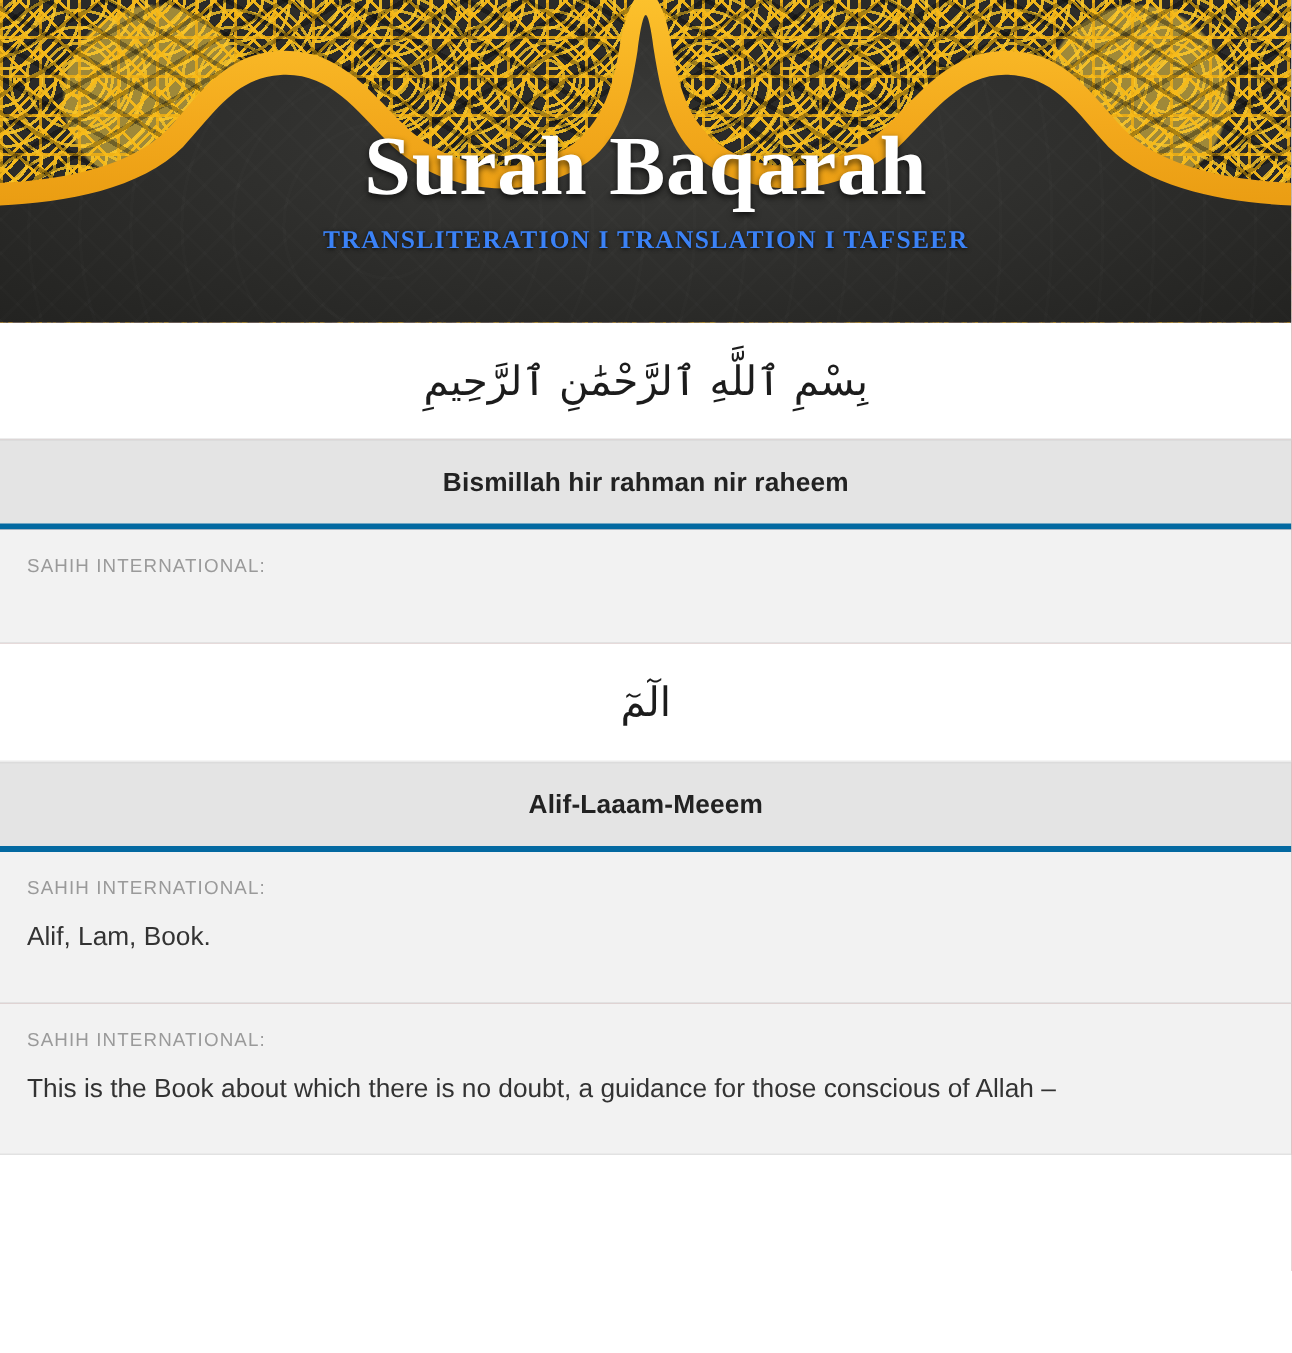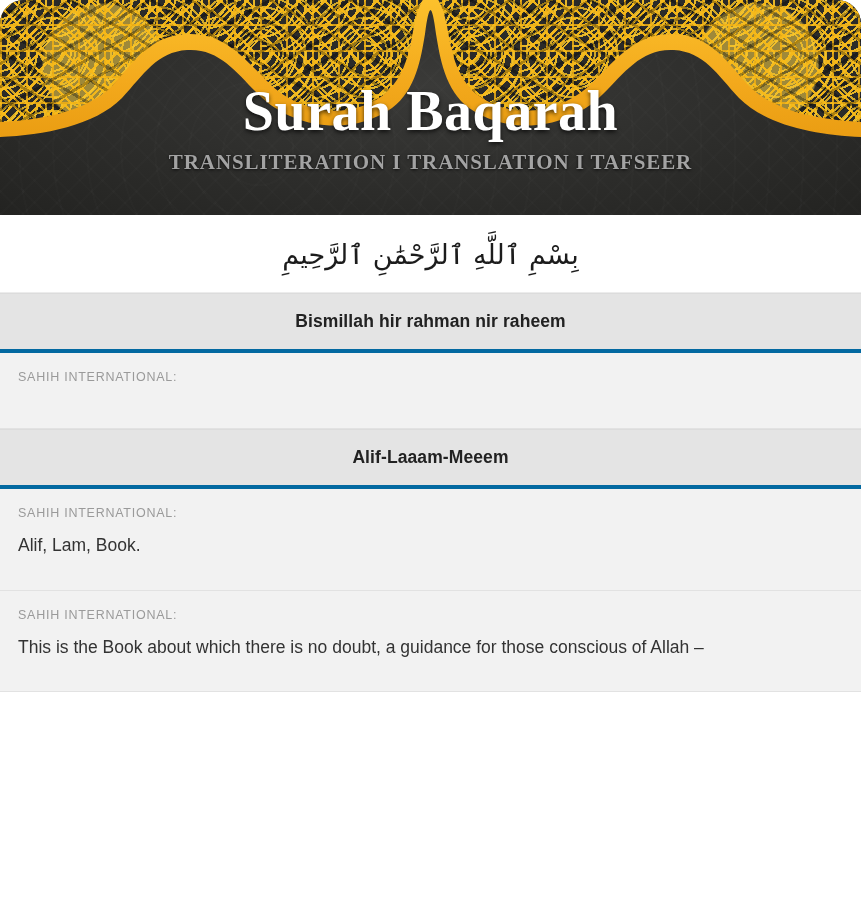--- a/index.html
+++ b/index.html
@@ -12,21 +12,20 @@
     background: #ffffff;
     font-family: "Liberation Sans", "DejaVu Sans", sans-serif;
   }
 
   .page {
     width: 861px;
     height: 902px;
     position: relative;
     background: #ffffff;
     overflow: hidden;
-    border-radius: 24px;
   }
 
   
   .banner {
     position: relative;
     width: 861px;
     height: 215px;
     background: #2e2e2e;
     overflow: hidden;
   }
@@ -101,23 +100,23 @@
     font-size: 56px;
     line-height: 1.05;
     color: #ffffff;
     letter-spacing: 0.5px;
     text-shadow: 0 2px 4px rgba(0,0,0,0.7);
   }
   .banner-subtitle {
     margin-top: 9px;
     font-family: "Liberation Serif", "DejaVu Serif", serif;
     font-weight: 700;
-    font-size: 21px;
+    font-size: 17px;
     letter-spacing: 0.9px;
-    color: #a3a3a3;
+    color: #3b82f6;
     text-shadow: 0 1px 3px rgba(0,0,0,0.75);
   }
 
   
   .content { width: 861px; background: #7f1d1d; }
 
   .row-arabic {
     background: #ffffff;
     padding: 16px 18px 14px;
     text-align: center;
@@ -227,20 +226,23 @@
       </div>
       <div class="row-translit">
         <div class="translit-text">Bismillah hir rahman nir raheem</div>
       </div>
       <div class="row-translation">
         <div class="translation-source">SAHIH INTERNATIONAL:</div>
       </div>
     </div>
 
     <div>
+      <div class="row-arabic">
+        <div class="arabic-text">الٓمٓ</div>
+      </div>
       <div class="row-translit">
         <div class="translit-text">Alif-Laaam-Meeem</div>
       </div>
       <div class="row-translation">
         <div class="translation-source">SAHIH INTERNATIONAL:</div>
         <div class="translation-text">Alif, Lam, Book.</div>
       </div>
     </div>
 
     <div>

